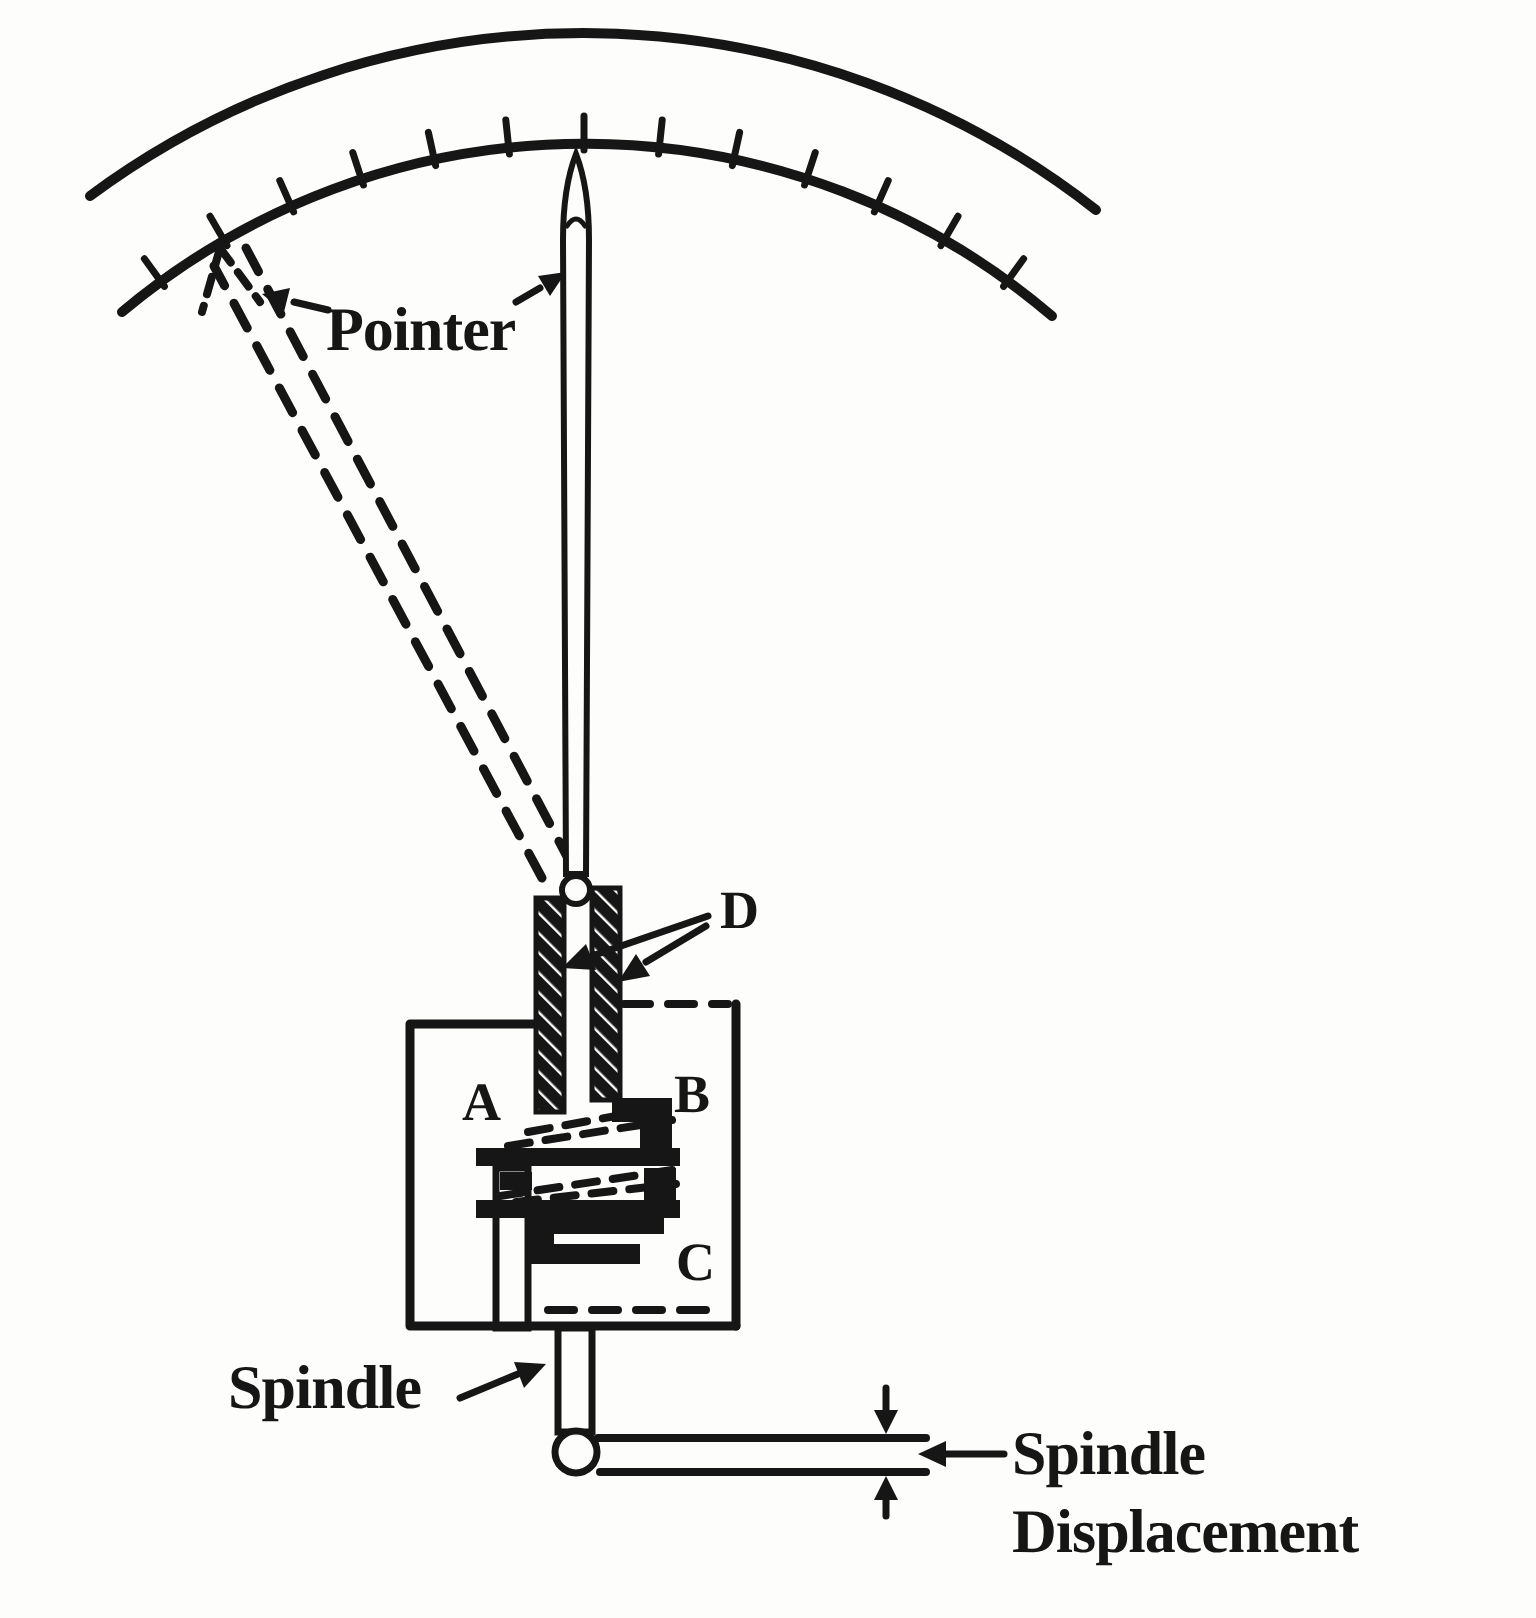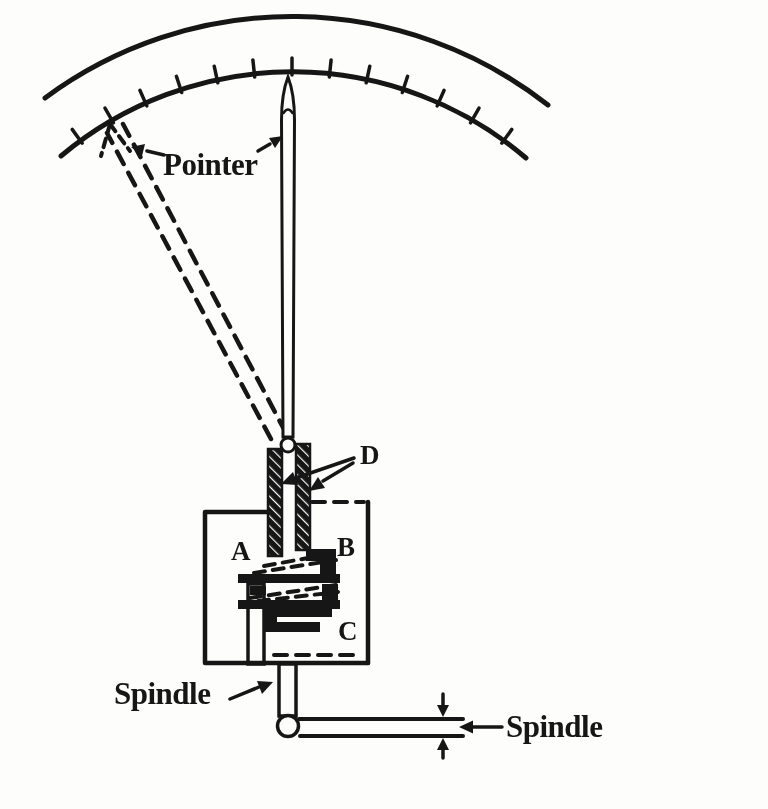--- a/index.html
+++ b/index.html
@@ -128,15 +128,16 @@
 
   <div class="lbl lbl-part" style="left:231px; top:536px;">A</div>
   <div class="lbl lbl-part" style="left:337px; top:532px;">B</div>
   <div class="lbl lbl-part" style="left:338px; top:616px;">C</div>
   <div class="lbl lbl-part" style="left:360px; top:440px;">D</div>
 
   <div class="lbl lbl-lg" style="left:114px; top:676px;">Spindle</div>
 
   <div class="lbl lbl-lg lbl-2line" style="left:506px; top:707px;">
     <div>Spindle</div>
+    <div>Displacement</div>
   </div>
 
 </div>
 
 </body></html>

